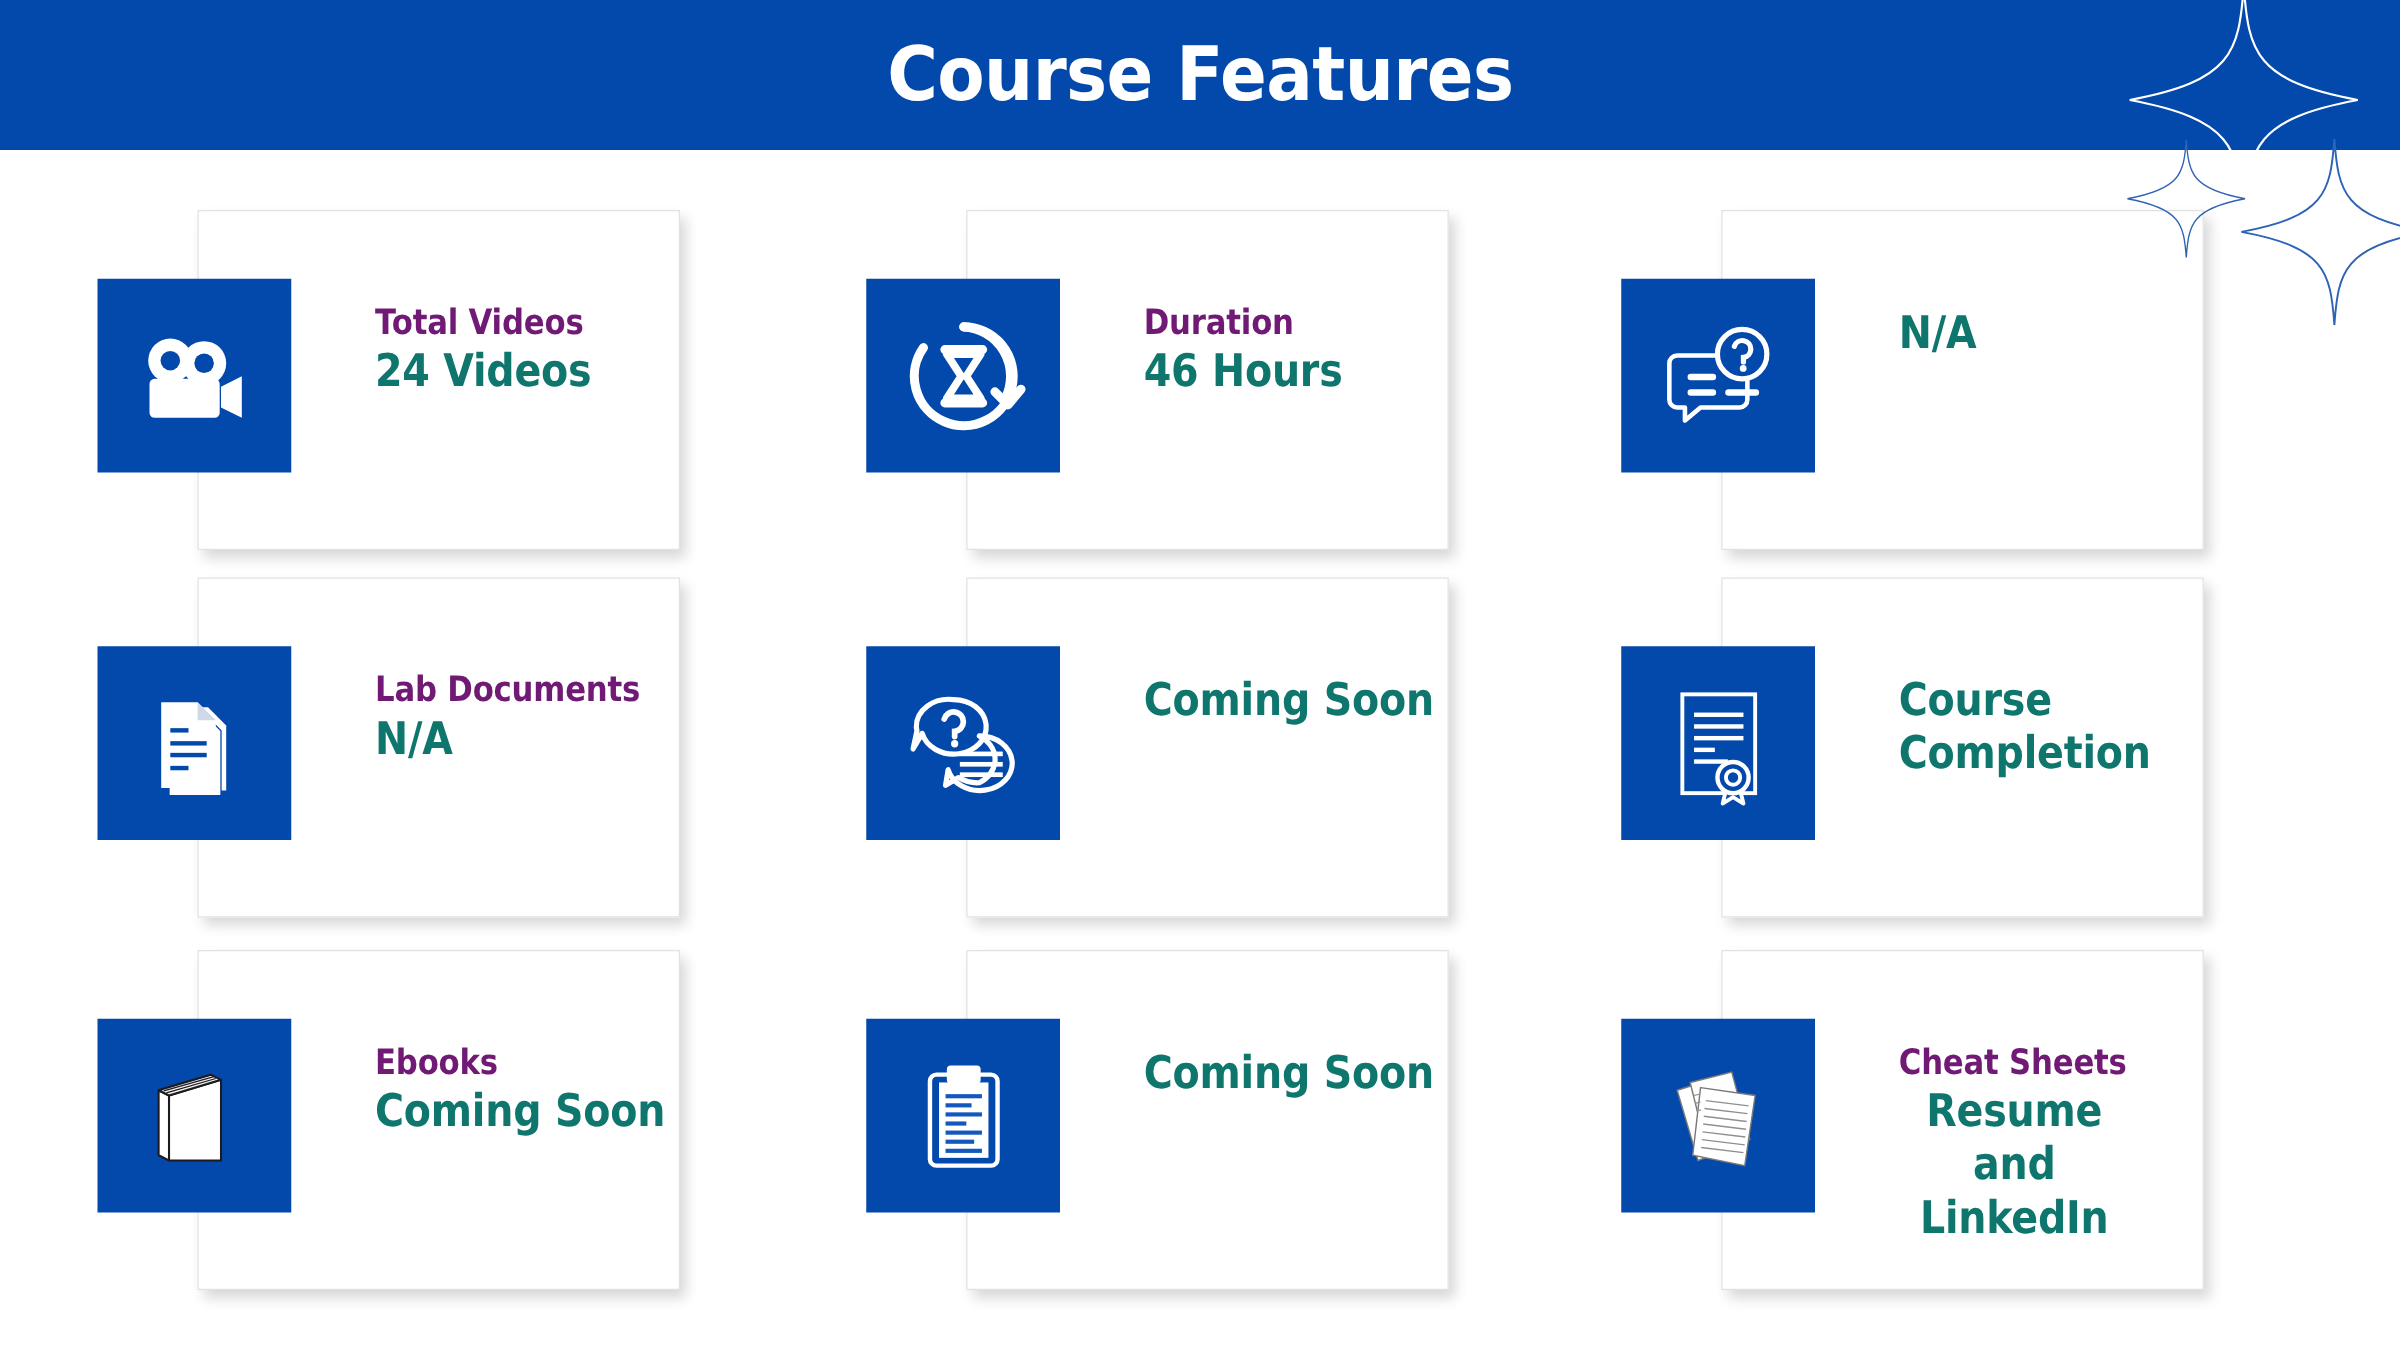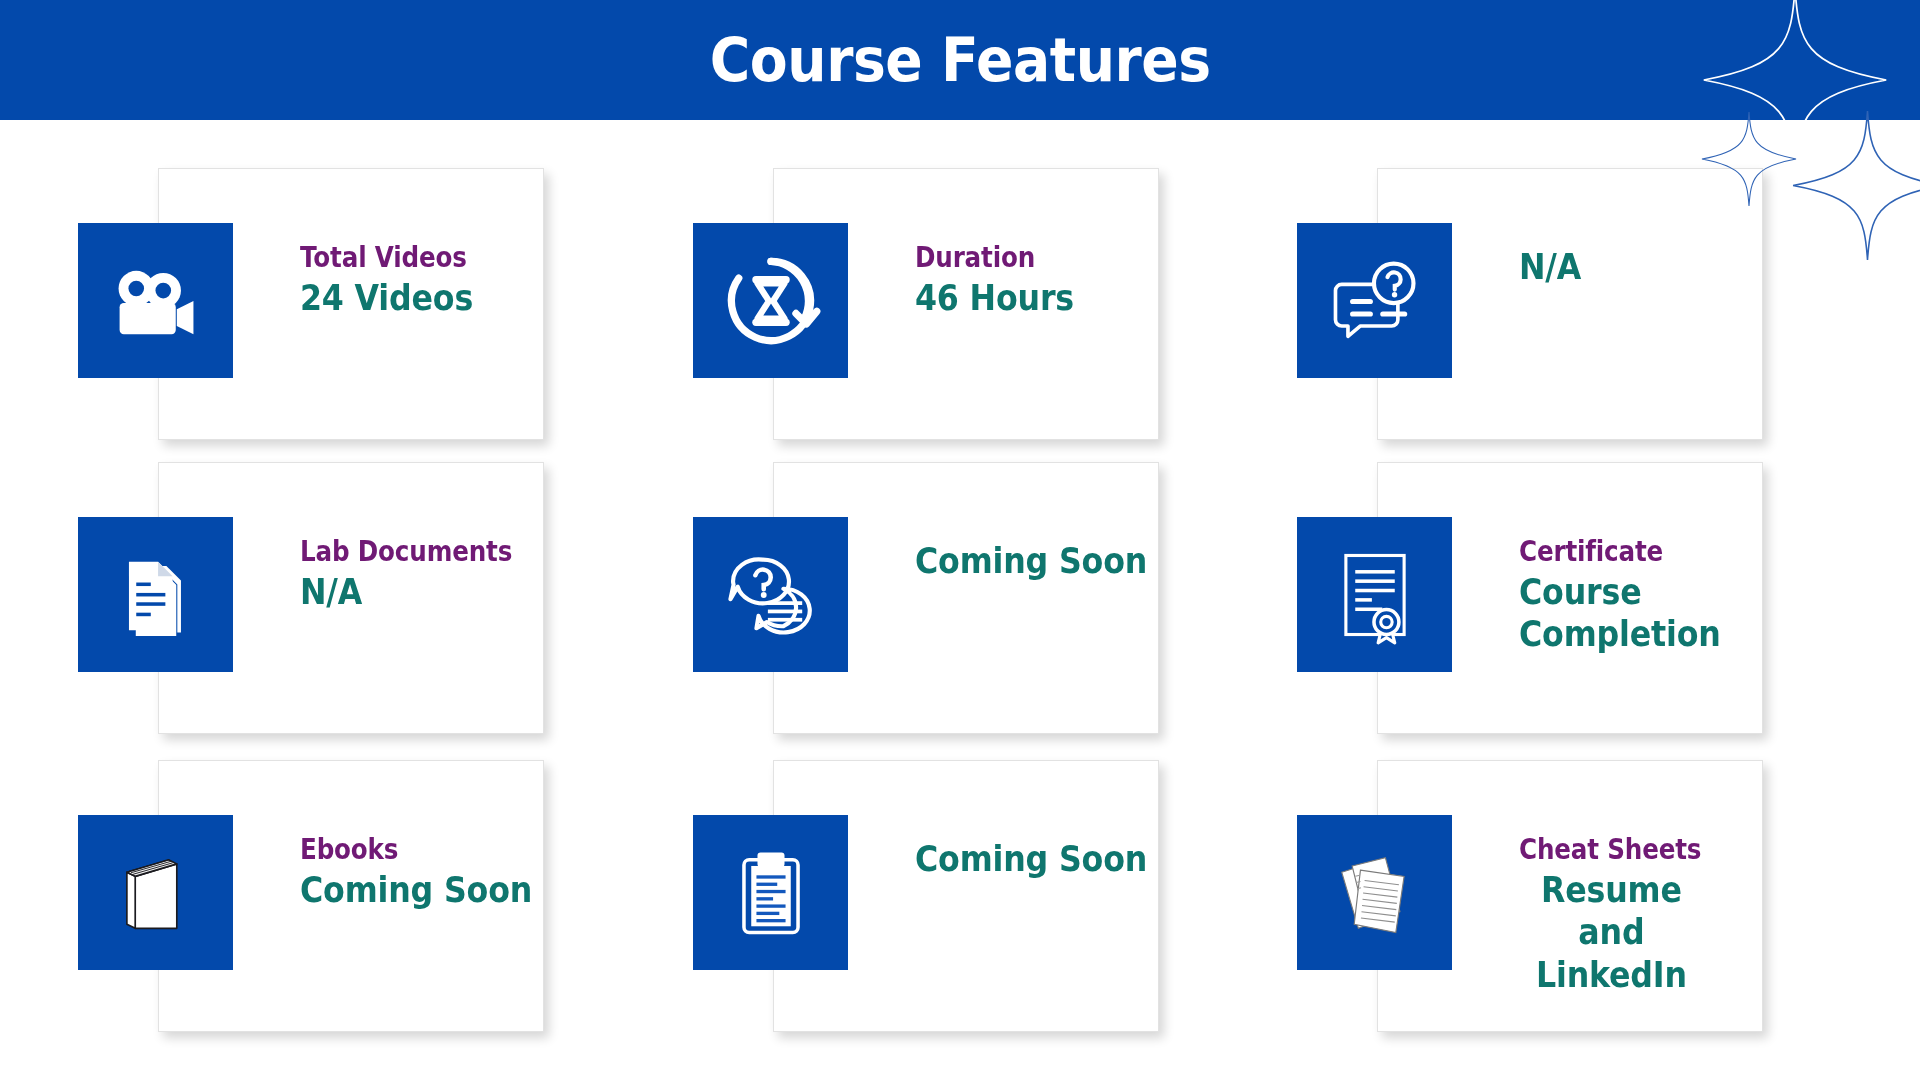--- a/index.html
+++ b/index.html
@@ -225,21 +225,20 @@
         <rect x="31" y="35" width="38" height="3.4" fill="#ffffff"></rect>
         <rect x="31" y="44" width="38" height="3.4" fill="#ffffff"></rect>
         <rect x="31" y="53" width="16" height="3.4" fill="#ffffff"></rect>
         <rect x="31" y="62" width="26" height="3.4" fill="#ffffff"></rect>
         <path d="M57 80 l-4 16 l8 -5 l8 5 l-4 -16 z" fill="#0349ab" stroke="#ffffff" stroke-width="3" stroke-linejoin="round"></path>
         <circle cx="61" cy="76" r="12" fill="#0349ab" stroke="#ffffff" stroke-width="3.4"></circle>
         <circle cx="61" cy="76" r="5.5" fill="none" stroke="#ffffff" stroke-width="3"></circle>
       </svg>
     </div>
     <div class="card-text">
-      <div class="card-title"><span>Certificate</span></div>
       <div class="card-value"><span>Course Completion</span></div>
     </div>
   </div>
 
   <div class="card-wrap" style="left:78px; top:640px;">
     <div class="card"></div>
     <div class="icon-tile">
       <svg width="104" height="104" viewBox="0 0 100 100" aria-hidden="true">
         <path d="M30 34 L70 22 L70 84 L30 84 Z" fill="#ffffff" stroke="#1b1b20" stroke-width="1.6" stroke-linejoin="round"></path>
         <path d="M30 34 L22 30 L22 80 L30 84 Z" fill="#ffffff" stroke="#1b1b20" stroke-width="1.6" stroke-linejoin="round"></path>

